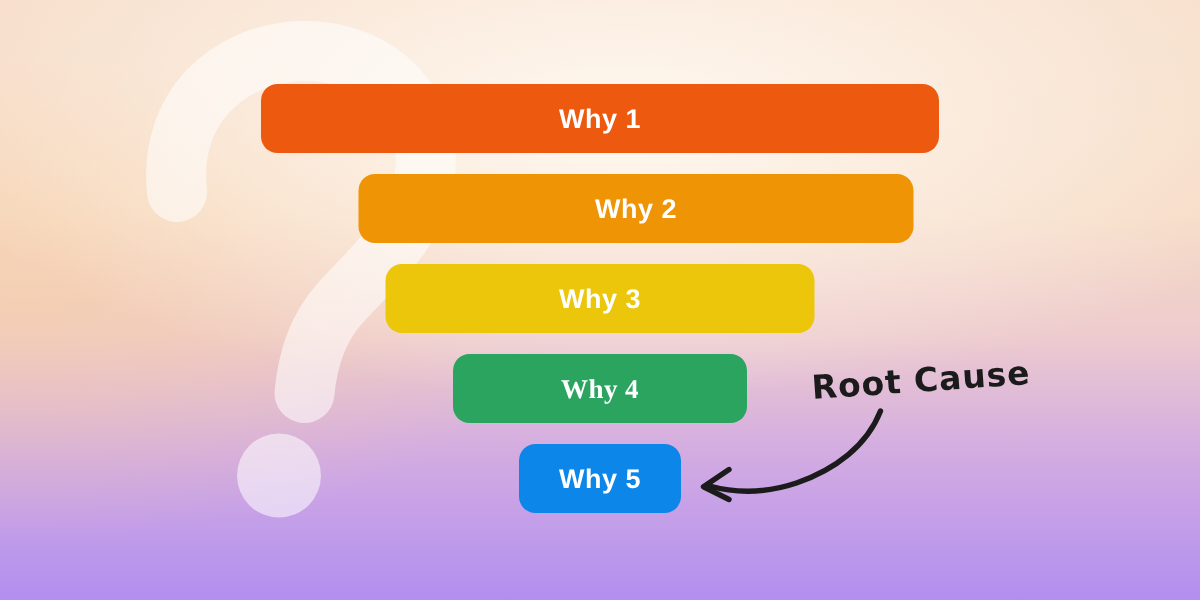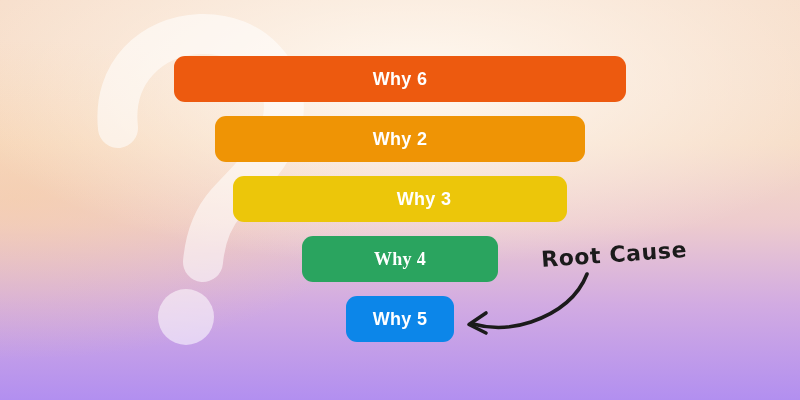--- a/index.html
+++ b/index.html
@@ -36,21 +36,21 @@
     align-items: center;
     justify-content: center;
   }
   .bar-label {
     color: #FFFFFF;
     font-size: 18px;
     font-weight: 700;
     letter-spacing: 0.3px;
   }
   .bar-1 { top: 56px; }
-  .bar-2 { top: 116px; }
+  .bar-2 { top: 116px; margin-left: 24px; }
   .bar-3 { top: 176px; }
   .bar-4 { top: 236px; }
   .bar-5 { top: 296px; }
   .annotation {
     position: absolute;
     left: 541px;
     top: 242px;
     font-size: 22px;
     font-weight: 700;
     letter-spacing: 0.6px;
@@ -65,26 +65,26 @@
 <div class="stage">
 
   <svg class="overlay-svg" viewBox="0 0 800 400">
     <g fill="none" stroke-linecap="round" stroke-width="40" stroke="rgba(255,255,255,0.55)">
       <path d="M 118 128 C 112 72 152 36 200 34 C 254 32 290 74 283 118 C 277 156 248 178 226 203 C 211 220 205 240 203 262"></path>
     </g>
     <circle cx="186" cy="317" r="28" fill="rgba(255,255,255,0.55)"></circle>
   </svg>
 
   <div class="bar bar-1" style="width: 452px; background-color: rgb(237, 90, 15);">
-    <span class="bar-label">Why 6</span>
+    <span class="bar-label">Why 1</span>
   </div>
   <div class="bar bar-2" style="width: 370px; background-color: rgb(239, 148, 5);">
     <span class="bar-label">Why 2</span>
   </div>
-  <div class="bar bar-3" style="width: 286px; background-color: rgb(236, 198, 10); padding-left: 48px;">
+  <div class="bar bar-3" style="width: 286px; background-color: rgb(236, 198, 10);">
     <span class="bar-label">Why 3</span>
   </div>
   <div class="bar bar-4" style="width: 196px; background-color: rgb(42, 164, 95); font-family: Liberation Serif, serif;">
     <span class="bar-label">Why 4</span>
   </div>
   <div class="bar bar-5" style="width: 108px; background-color: rgb(12, 134, 233); align-items: center;">
     <span class="bar-label">Why 5</span>
   </div>
 
   <div class="annotation" style="color: rgb(27, 27, 27);">Root Cause</div>

